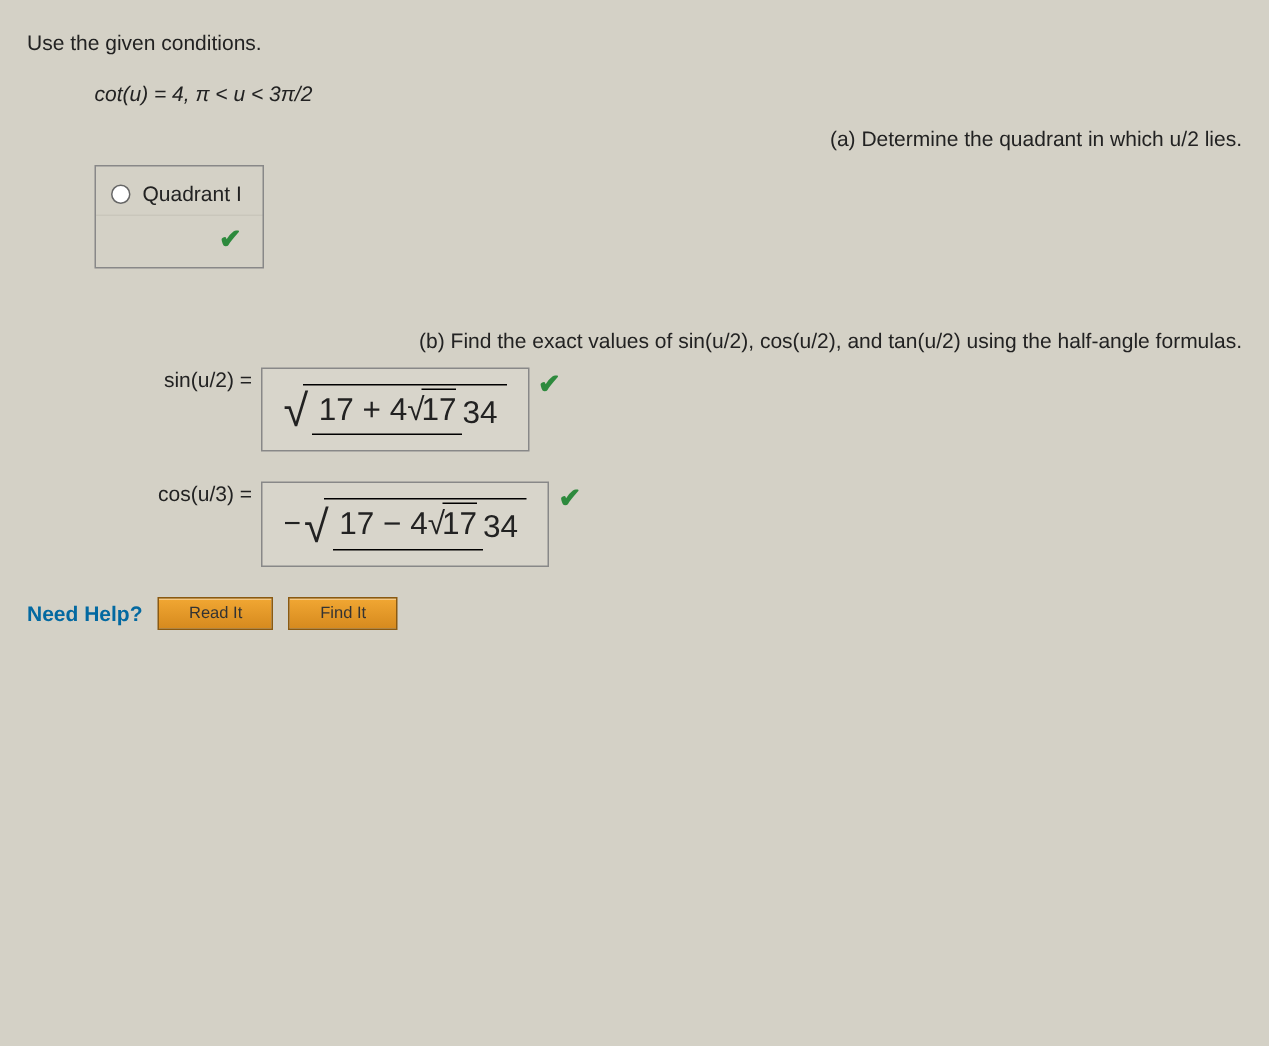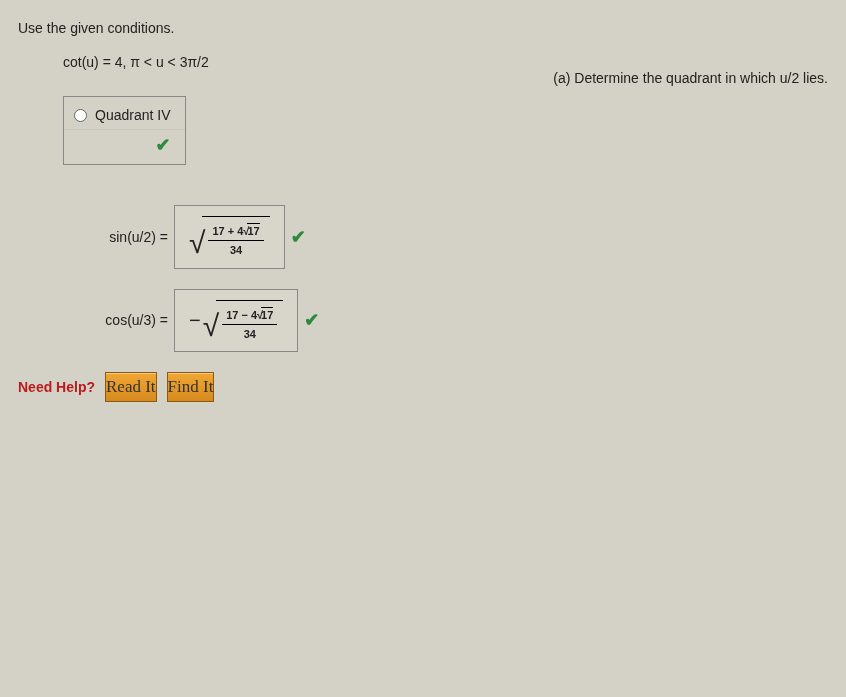--- a/index.html
+++ b/index.html
@@ -17,21 +17,23 @@
       color: #222;
       overflow: hidden;
     }
     .prompt-line {
       margin-bottom: 18px;
     }
     .indented {
       margin-left: 45px;
     }
     .equation-line {
+      font-style: italic;
       margin-top: 8px;
+      margin-bottom: 14px;
     }
     .part-label {
       margin-bottom: 10px;
       text-align: right;
     }
     .radio-box {
       border: 1px solid #888;
       display: inline-block;
       padding: 4px 0;
       margin-left: 45px;
@@ -74,21 +76,20 @@
       color: #2d8a3d;
       font-size: 18px;
       font-weight: bold;
     }
     .part-b {
       margin-top: 40px;
     }
     .answer-line {
       margin-left: 70px;
       display: flex;
-      align-items: center;
       margin-bottom: 20px;
       gap: 6px;
     }
     .lhs {
       min-width: 80px;
       text-align: right;
     }
     .answer-box {
       border: 1px solid #888;
       padding: 10px 14px;
@@ -108,25 +109,24 @@
       line-height: 1;
       align-self: flex-end;
       margin-right: -3px;
     }
     .sqrt-body {
       border-top: 1.5px solid #000;
       padding: 2px 6px 0 6px;
     }
     .frac {
       display: inline-flex;
-      flex-direction: column;
-      align-items: center;
-      font-size: 11px;
+      flex-direction: row;
+      align-items: center;
+      font-size: 21px;
       line-height: 1.3;
-      font-weight: bold;
     }
     .frac .num {
       border-bottom: 1.5px solid #000;
       padding: 0 4px 2px 4px;
       white-space: nowrap;
     }
     .frac .den {
       padding-top: 2px;
     }
     .inner-sqrt {
@@ -144,60 +144,60 @@
       font-weight: bold;
       margin-left: 6px;
     }
     .help-row {
       margin-top: 18px;
       display: flex;
       align-items: center;
       gap: 10px;
     }
     .help-label {
-      color: #b91c1c;
+      color: #0369a1;
       font-weight: bold;
     }
     .help-btn {
       background: linear-gradient(#f1a733, #d68a1e);
       border: 1px solid #8a5a12;
       color: #333;
-      font-size: 17px;
-      padding: 4px 0;
+      font-size: 11px;
+      padding: 4px 20px;
       cursor: pointer;
       box-shadow: inset 0 1px 0 rgba(255,255,255,0.4);
-      font-family: Liberation Serif, serif;
     }
     .neg-sign {
       font-size: 20px;
       margin-right: 2px;
     }
   </style>
 </head>
 <body>
 
 
 
 <div class="prompt-line">Use the given conditions.</div>
 
 <div class="indented equation-line">cot(u) = 4,    π &lt; u &lt; 3π/2</div>
 
 <div class="indented part-label">(a) Determine the quadrant in which  u/2  lies.</div>
 
 <div class="radio-box">
   <div class="radio-row">
     <span class="radio-circle"></span>
-    <span>Quadrant IV</span>
+    <span>Quadrant I</span>
   </div>
   <div class="check-row">
     <span class="checkmark">✔</span>
   </div>
 </div>
 
 <div class="part-b">
+  <div class="indented part-label">(b) Find the exact values of  sin(u/2),  cos(u/2),  and  tan(u/2)  using the half-angle formulas.</div>
 
   <div class="answer-line">
     <span class="lhs">sin(u/2)  =</span>
     <span class="answer-box">
       <span class="sqrt-wrap">
         <span class="sqrt-sym">√</span>
         <span class="sqrt-body">
           <span class="frac">
             <span class="num">
               <span>17 + 4</span><span class="inner-sqrt">√<span class="overline">17</span></span>

